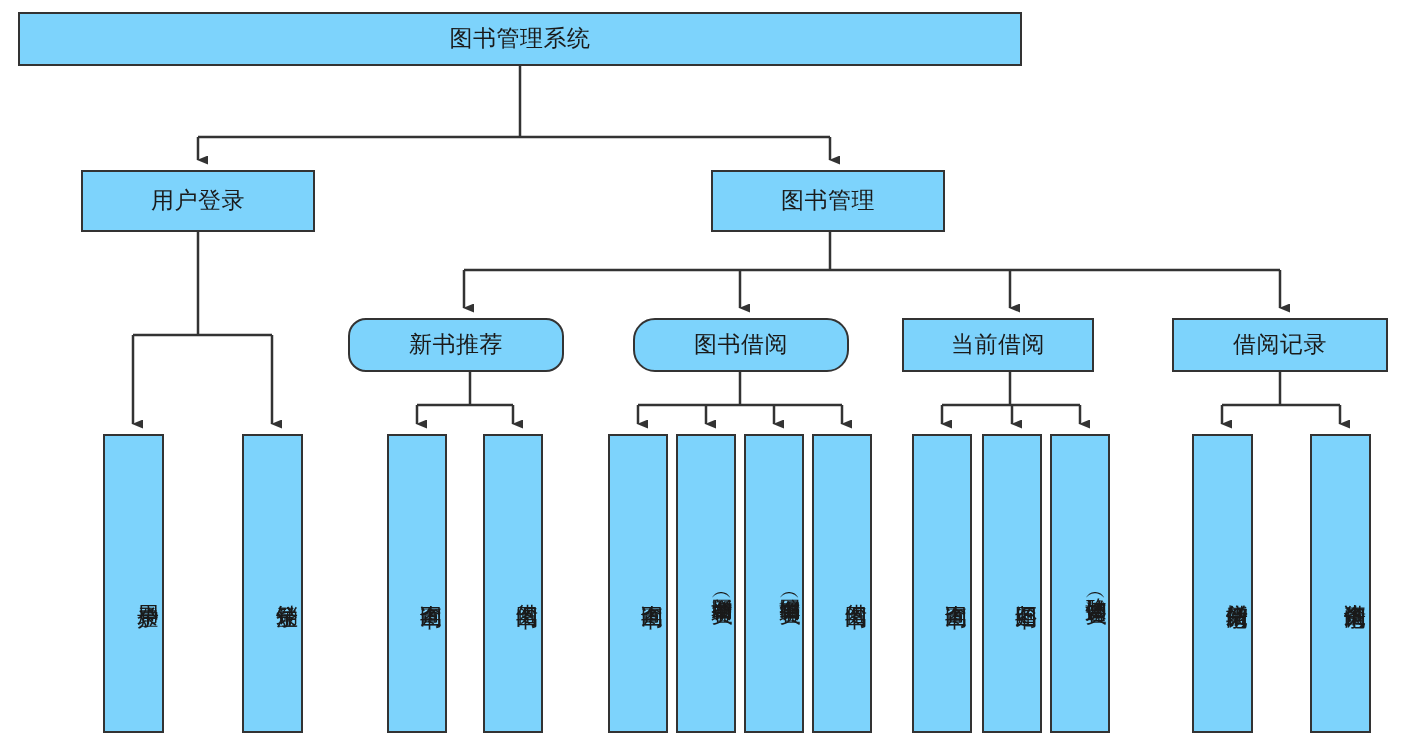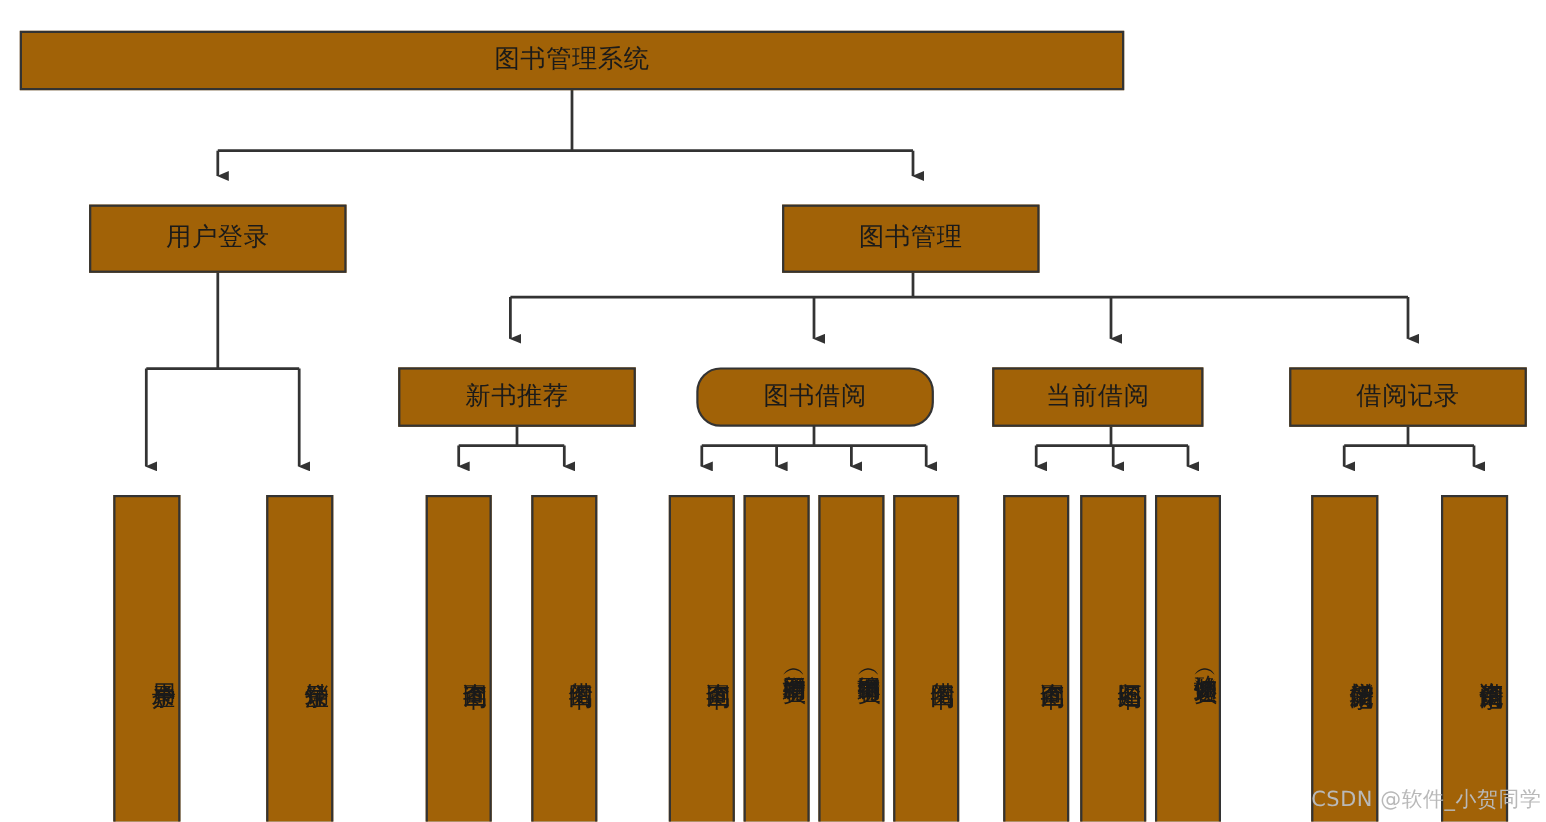--- a/index.html
+++ b/index.html
@@ -23,26 +23,25 @@
     left: 0;
     top: 0;
     width: 1405px;
     height: 747px;
     pointer-events: none;
   }
   .node {
     position: absolute;
     box-sizing: border-box;
     border: 2.5px solid #333333;
-    background: #a16207;
+    background: #7dd3fc;
     display: flex;
     align-items: center;
     justify-content: center;
     color: #1a1a1a;
-    margin-top: 16px;
   }
   .node-h {
     font-size: 23px;
     line-height: 1.1;
     letter-spacing: 0.5px;
     white-space: nowrap;
   }
   .node-v {
     font-size: 22px;
     line-height: 1.28;
@@ -125,21 +124,21 @@
   <div id="node-layer">
       <div class="node node-h" style="left: 18px; top: 12px; width: 1004px; height: 54px;">
         <span>图书管理系统</span>
       </div>
       <div class="node node-h" style="left: 81px; top: 170px; width: 234px; height: 62px;">
         <span>用户登录</span>
       </div>
       <div class="node node-h" style="left: 711px; top: 170px; width: 234px; height: 62px;">
         <span>图书管理</span>
       </div>
-      <div class="node node-h" style="left: 362px; top: 318px; width: 216px; height: 54px;">
+      <div class="node node-h" style="left: 348px; top: 318px; width: 216px; height: 54px; border-radius: 18px;">
         <span>新书推荐</span>
       </div>
       <div class="node node-h" style="left: 633px; top: 318px; width: 216px; height: 54px; border-radius: 22px;">
         <span>图书借阅</span>
       </div>
       <div class="node node-h" style="left: 902px; top: 318px; width: 192px; height: 54px;">
         <span>当前借阅</span>
       </div>
       <div class="node node-h" style="left: 1172px; top: 318px; width: 216px; height: 54px; text-align: center;">
         <span>借阅记录</span>
@@ -178,14 +177,13 @@
         <span>确认归还（管理员）</span>
       </div>
       <div class="node node-v" style="left: 1192px; top: 434px; width: 61px; height: 299px;">
         <span>新增借阅记录</span>
       </div>
       <div class="node node-v" style="left: 1310px; top: 434px; width: 61px; height: 299px;">
         <span>查询借阅记录</span>
       </div>
     </div>
 
-  <div class="watermark" style="left:1192px; top:714px;">CSDN @软件_小贺同学</div>
 </div>
 
 </body></html>

